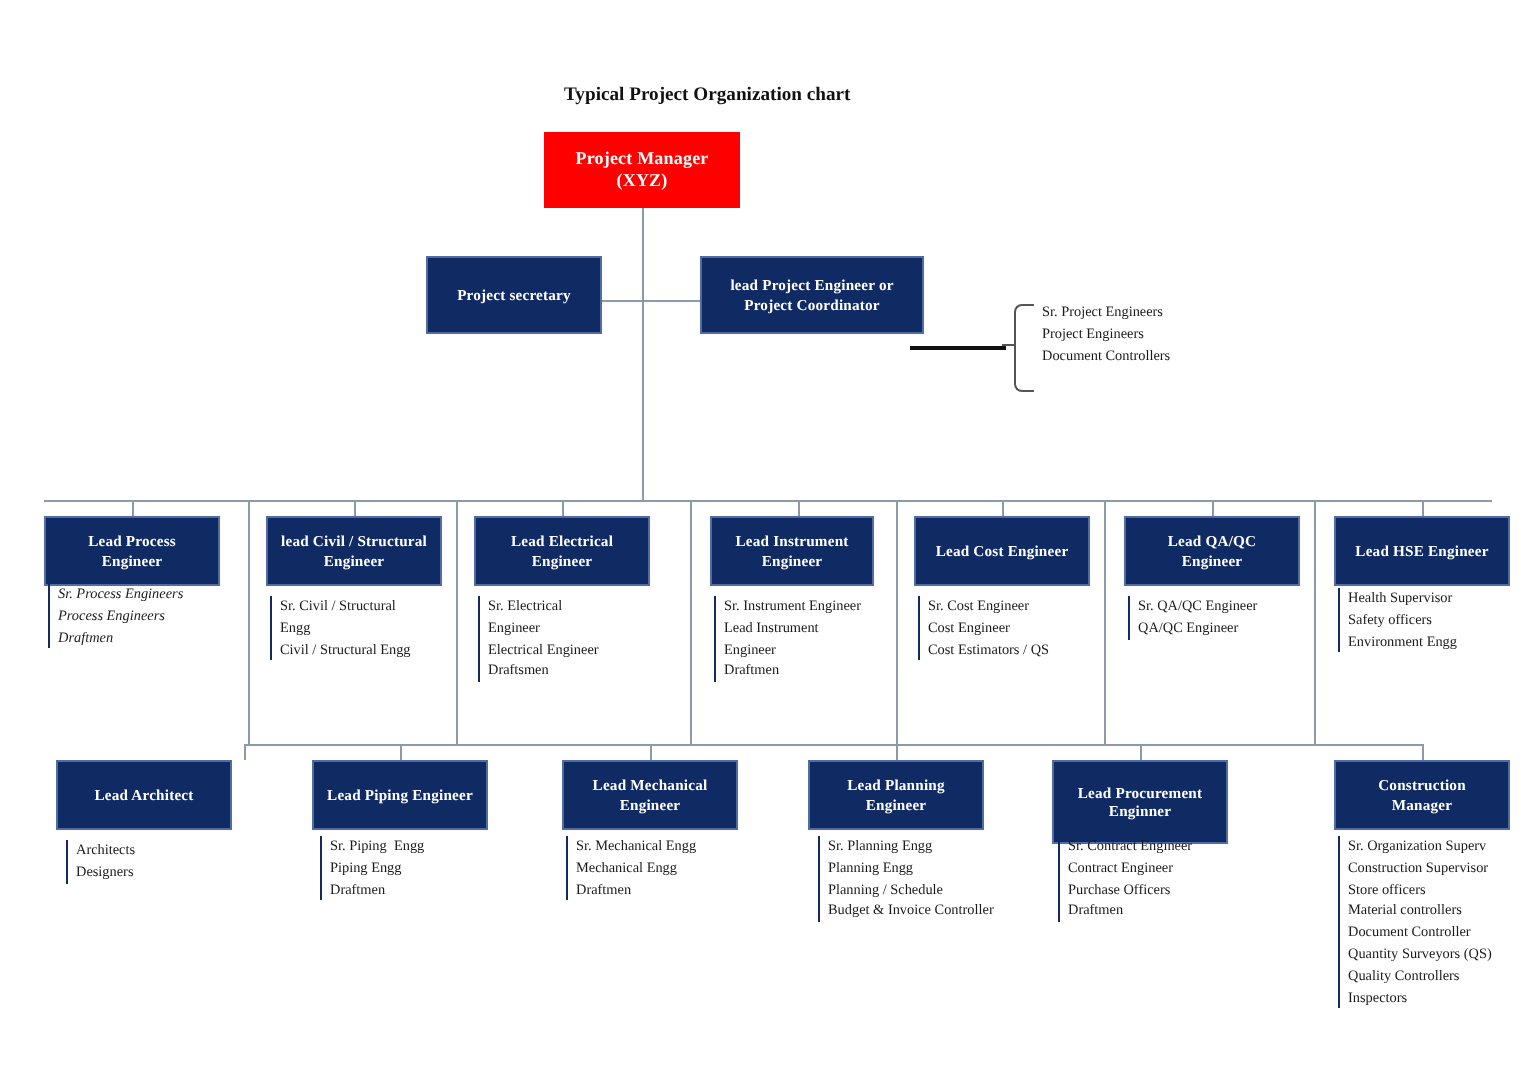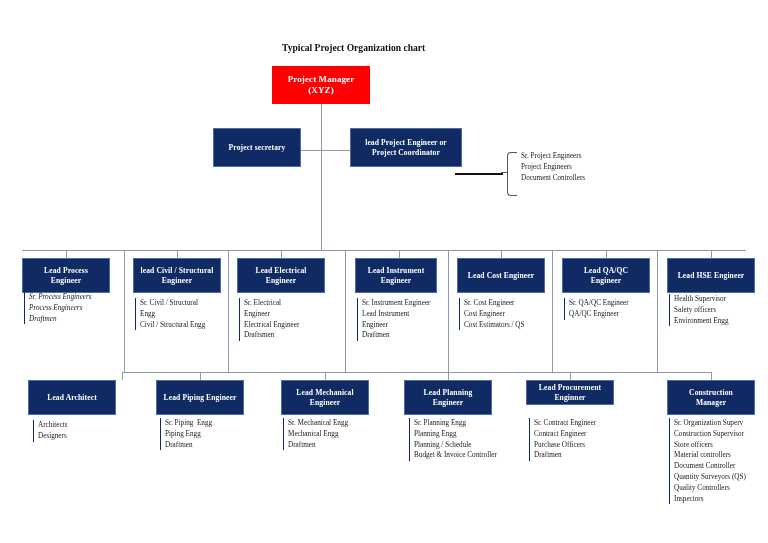--- a/index.html
+++ b/index.html
@@ -227,21 +227,21 @@
   <div class="box" style="left:404px;top:380px;width:88px;height:35px;">
     <span>Lead Planning Engineer</span>
   </div>
   <div class="sublist" style="left:409px;top:418px;">
     <div>Sr. Planning Engg</div>
     <div>Planning Engg</div>
     <div>Planning / Schedule</div>
     <div>Budget &amp; Invoice Controller</div>
   </div>
 
-  <div class="box" style="left:526px;top:380px;width:88px;height:25px;">
+  <div class="box" style="left:526px;top:380px;width:88px;height:42px;">
     <span>Lead Procurement Enginner</span>
   </div>
   <div class="sublist" style="left:529px;top:418px;">
     <div>Sr. Contract Engineer</div>
     <div>Contract Engineer</div>
     <div>Purchase Officers</div>
     <div>Draftmen</div>
   </div>
 
   <div class="box" style="left:667px;top:380px;width:88px;height:35px;">

